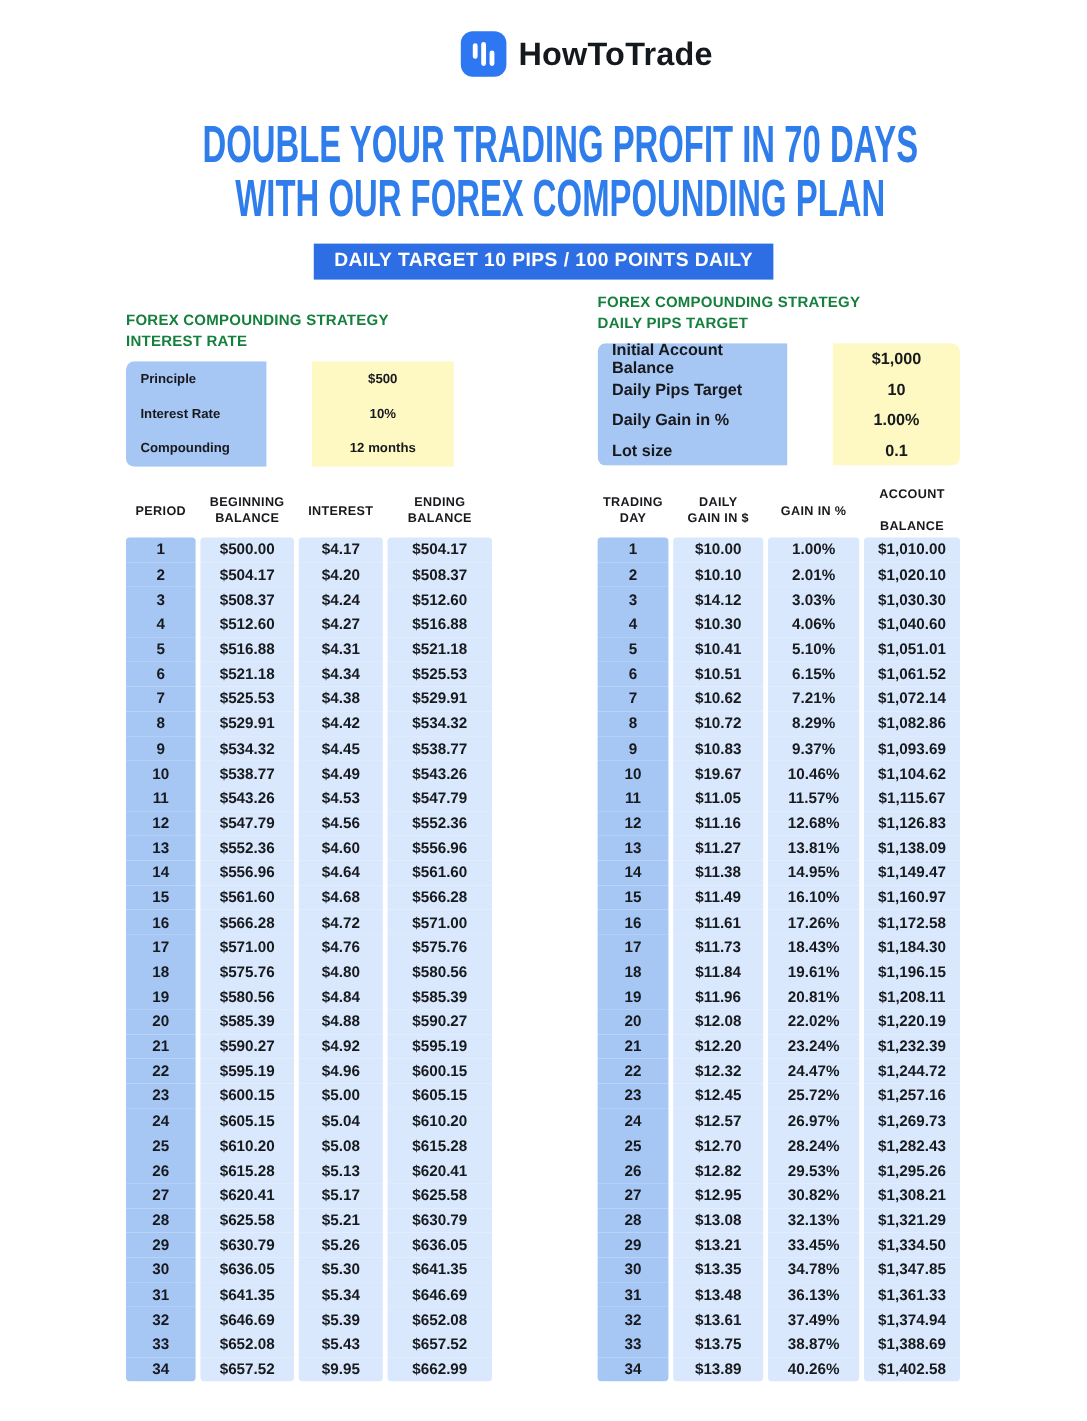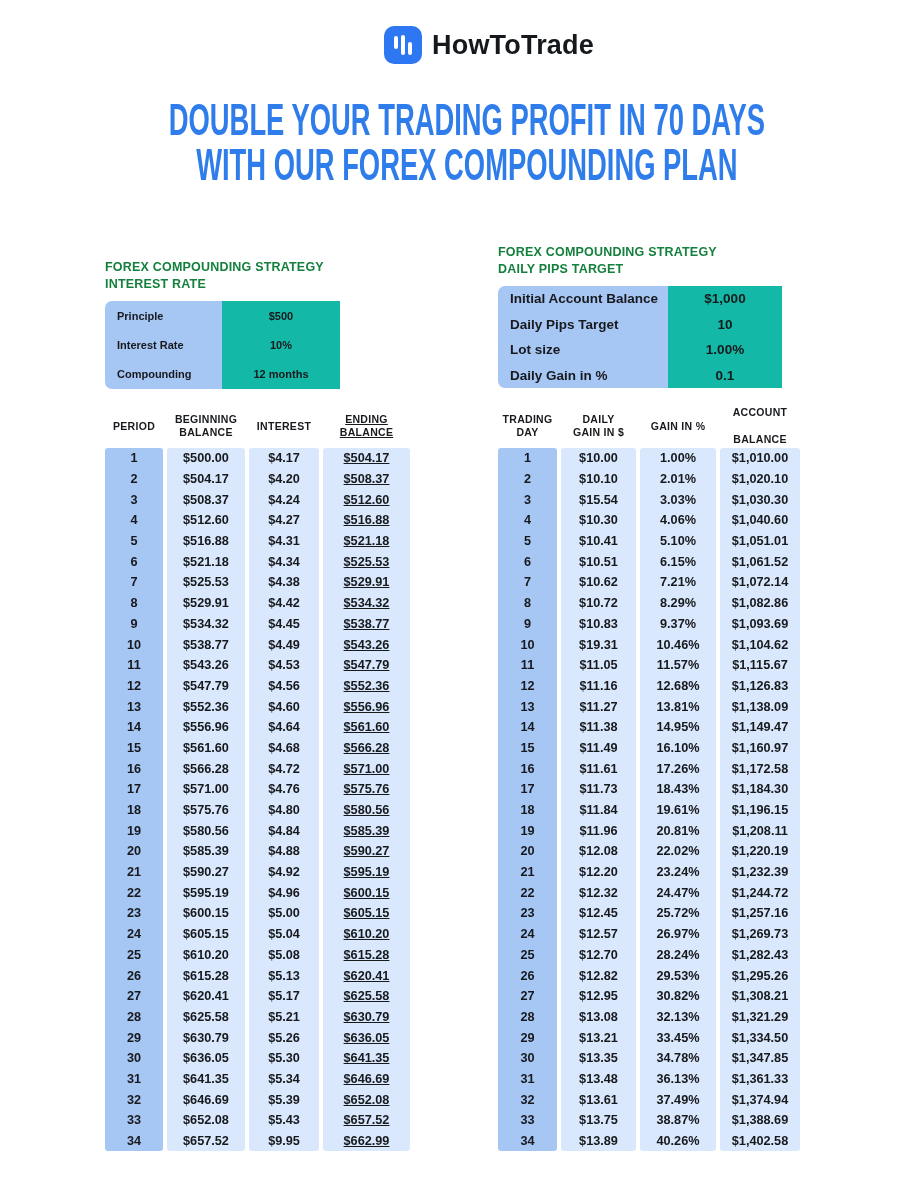--- a/index.html
+++ b/index.html
@@ -24,23 +24,23 @@
   .banner { position:absolute; top:203px; left:50%; transform:translateX(-50%); background:#2d6ee4; color:#ffffff;
             height:30px; line-height:30px; padding:0 17px; font-size:16px; font-weight:700; letter-spacing:0.4px; white-space:nowrap; }
 
   
   .panel { position:absolute; }
   .panel-left  { left:105px; top:259px; width:305px; height:900px; }
   .panel-right { left:498px; top:244px; width:302px; height:915px; }
   .ph { font-size:12.5px; font-weight:700; color:#15803d; letter-spacing:0.2px; line-height:17px; }
 
   
-  .info { display:flex; border-radius:7px; overflow:hidden; margin-top:8px; }
+  .info { display:flex; border-radius:7px; overflow:hidden; margin-top:8px;gap:38px; }
   .info-labels { background:#a6c6f4; display:flex; flex-direction:column; }
-  .info-values { background:#14b8a6; display:flex; flex-direction:column; }
+  .info-values { background:#fef9c3; display:flex; flex-direction:column; }
   .info-cell { display:flex; align-items:center; font-weight:700; color:#17191d; }
   .panel-left  .info-labels { width:117px; } .panel-left  .info-values { width:118px; }
   .panel-right .info-labels { width:170px; } .panel-right .info-values { width:114px; }
   .panel-left  .info-cell { height:29.4px; font-size:11px; }
   .panel-right .info-cell { height:25.6px; font-size:13.5px; }
   .info-labels .info-cell { padding-left:12px; }
   .info-values .info-cell { justify-content:center; }
 
   
   .dtable { position:absolute; left:0; }
@@ -49,21 +49,21 @@
   .t-head { display:flex; gap:4px; height:36px; margin-bottom:4px; }
   .t-head .hc { display:flex; flex-direction:column; align-items:center; justify-content:center; font-size:10.5px; font-weight:700;
                 color:#17191d; letter-spacing:0.3px; line-height:13px; text-align:center; }
   .t-body { display:flex; flex-direction:column; }
   .t-row { display:flex; gap:4px; height:20.7px; flex:none; }
   .t-row .c { display:flex; align-items:center; justify-content:center; background:#d9e8fd; font-size:12.7px; font-weight:700; color:#17191d; }
   .t-row .c.dark { background:#a6c6f4; }
   .t-body .t-row:first-child .c { border-radius:3px 3px 0 0; }
   .t-body .t-row:last-child  .c { border-radius:0 0 3px 3px;text-align:right; }
 
-  .lt .c0 { width:58px; } .lt .c1 { width:78px; } .lt .c2 { width:70px; } .lt .c3 { width:87px;text-decoration:underline; }
+  .lt .c0 { width:58px; } .lt .c1 { width:78px; } .lt .c2 { width:70px; } .lt .c3 { width:87px; }
   .rt .c0 { width:59px; } .rt .c1 { width:75px; } .rt .c2 { width:76px; } .rt .c3 { width:80px;gap:14px; }
 </style>
 </head>
 <body>
 
 <div class="page">
 
   <div class="logo">
     <div class="logo-icon">
       <div class="bar b1"></div>
@@ -71,20 +71,21 @@
       <div class="bar b3"></div>
     </div>
     <div class="brand">HowToTrade</div>
   </div>
 
   <div class="title">
     <div class="line"><span>DOUBLE YOUR TRADING PROFIT IN 70 DAYS</span></div>
     <div class="line"><span>WITH OUR FOREX COMPOUNDING PLAN</span></div>
   </div>
 
+  <div class="banner">DAILY TARGET 10 PIPS / 100 POINTS DAILY</div>
 
   <div class="panel panel-left">
     <div class="ph">FOREX COMPOUNDING STRATEGY</div>
     <div class="ph">INTEREST RATE</div>
 
     <div class="info">
       <div class="info-labels">
         <div class="info-cell">Principle</div>
         <div class="info-cell">Interest Rate</div>
         <div class="info-cell">Compounding</div>
@@ -326,22 +327,22 @@
   </div>
 
   <div class="panel panel-right">
     <div class="ph">FOREX COMPOUNDING STRATEGY</div>
     <div class="ph">DAILY PIPS TARGET</div>
 
     <div class="info">
       <div class="info-labels">
         <div class="info-cell">Initial Account Balance</div>
         <div class="info-cell">Daily Pips Target</div>
+        <div class="info-cell">Daily Gain in %</div>
         <div class="info-cell">Lot size</div>
-        <div class="info-cell">Daily Gain in %</div>
       </div>
       <div class="info-values">
         <div class="info-cell">$1,000</div>
         <div class="info-cell">10</div>
         <div class="info-cell">1.00%</div>
         <div class="info-cell">0.1</div>
       </div>
     </div>
 
     <div class="dtable rt">
@@ -372,21 +373,21 @@
           <div class="c c3">$1,010.00</div>
         </div>
           <div class="t-row">
           <div class="c c0 dark">2</div>
           <div class="c c1">$10.10</div>
           <div class="c c2">2.01%</div>
           <div class="c c3">$1,020.10</div>
         </div>
           <div class="t-row">
           <div class="c c0 dark">3</div>
-          <div class="c c1">$15.54</div>
+          <div class="c c1">$14.12</div>
           <div class="c c2">3.03%</div>
           <div class="c c3">$1,030.30</div>
         </div>
           <div class="t-row">
           <div class="c c0 dark">4</div>
           <div class="c c1">$10.30</div>
           <div class="c c2">4.06%</div>
           <div class="c c3">$1,040.60</div>
         </div>
           <div class="t-row">
@@ -414,21 +415,21 @@
           <div class="c c3">$1,082.86</div>
         </div>
           <div class="t-row">
           <div class="c c0 dark">9</div>
           <div class="c c1">$10.83</div>
           <div class="c c2">9.37%</div>
           <div class="c c3">$1,093.69</div>
         </div>
           <div class="t-row">
           <div class="c c0 dark">10</div>
-          <div class="c c1">$19.31</div>
+          <div class="c c1">$19.67</div>
           <div class="c c2">10.46%</div>
           <div class="c c3">$1,104.62</div>
         </div>
           <div class="t-row">
           <div class="c c0 dark">11</div>
           <div class="c c1">$11.05</div>
           <div class="c c2">11.57%</div>
           <div class="c c3">$1,115.67</div>
         </div>
           <div class="t-row">

